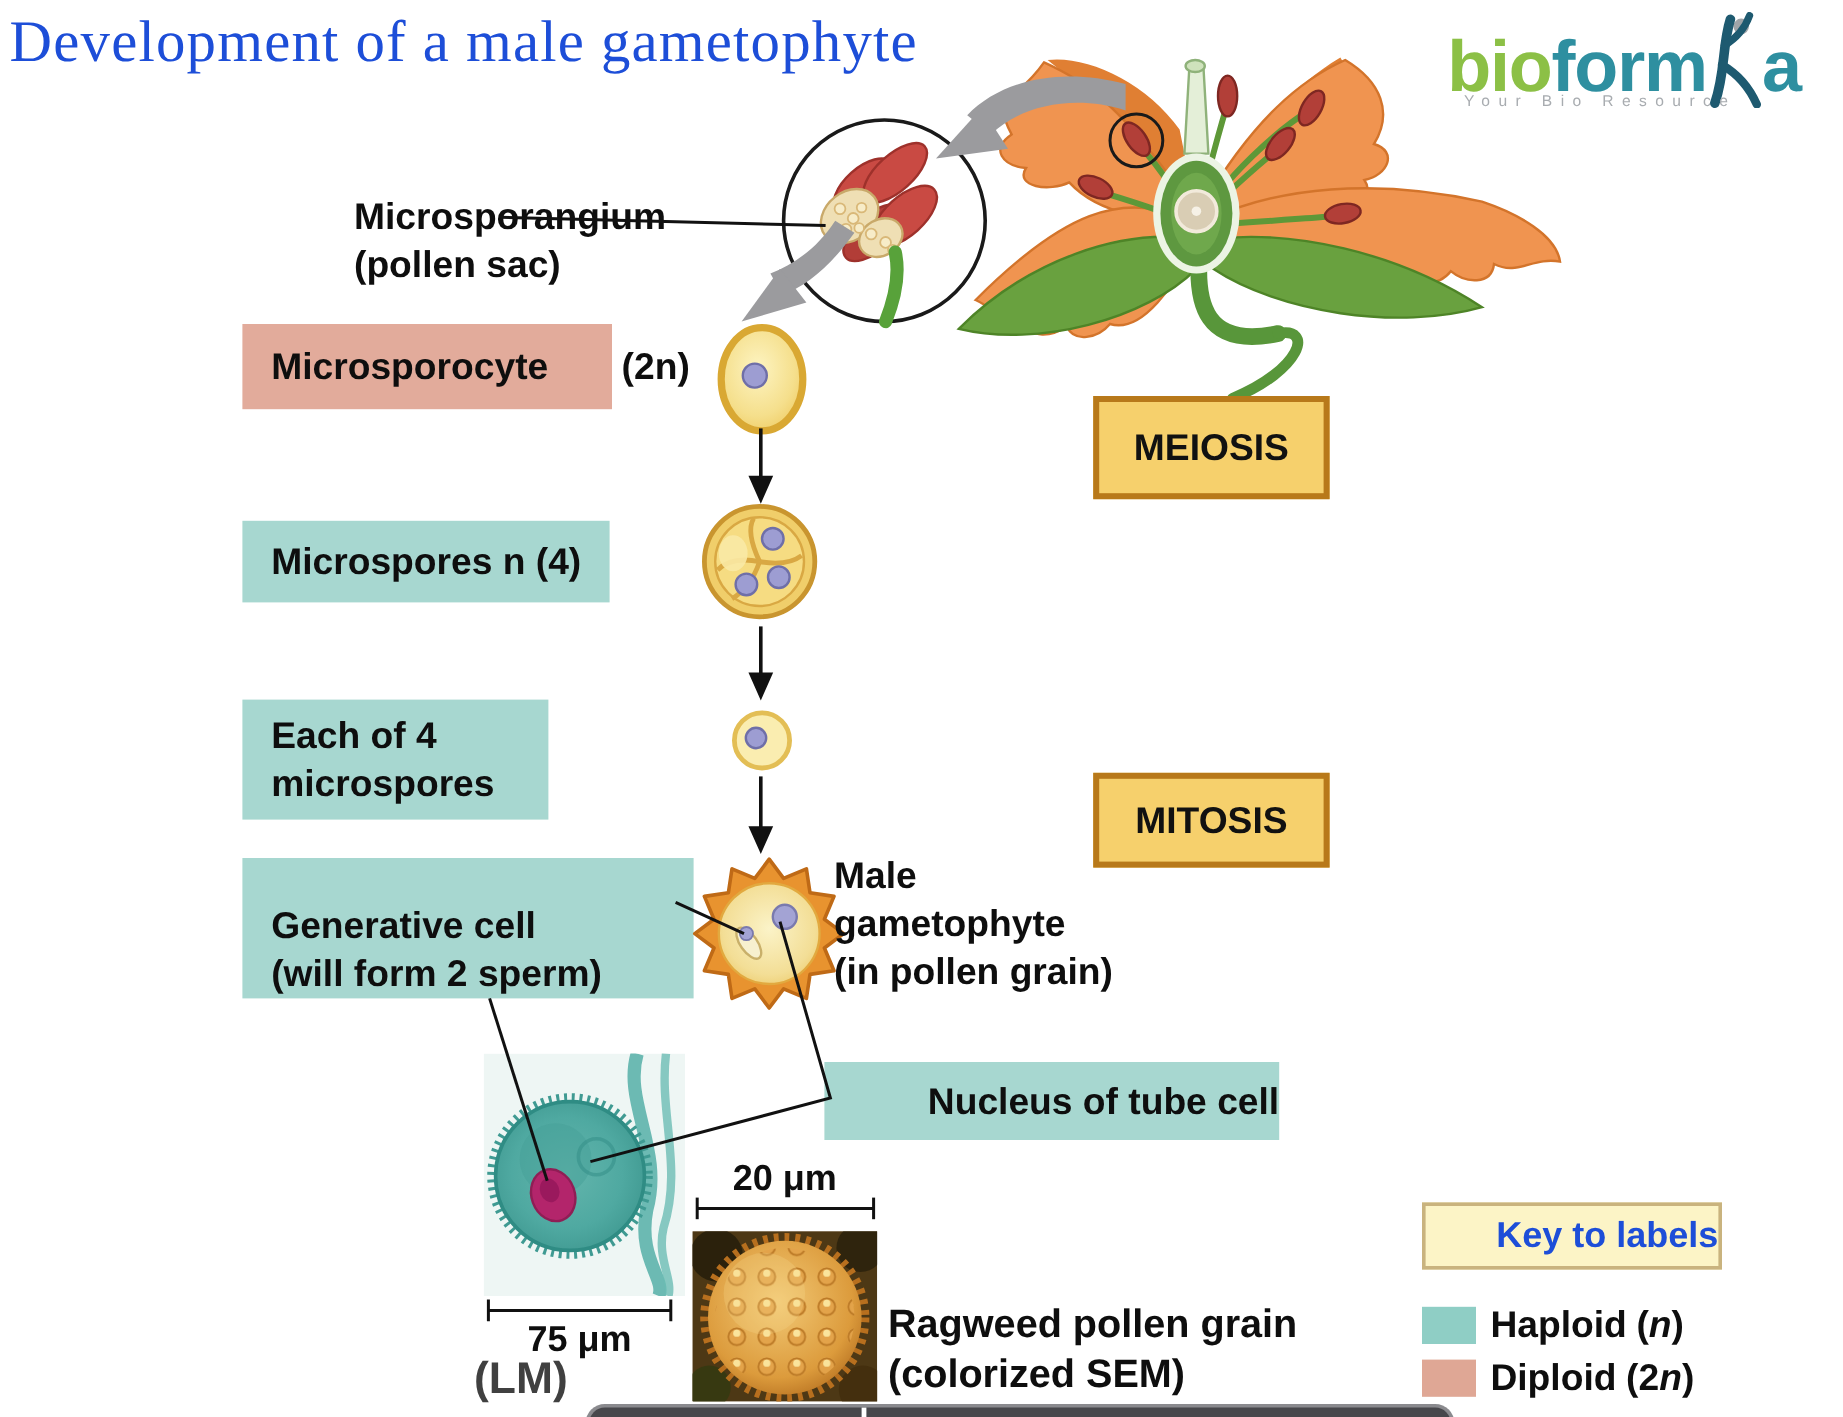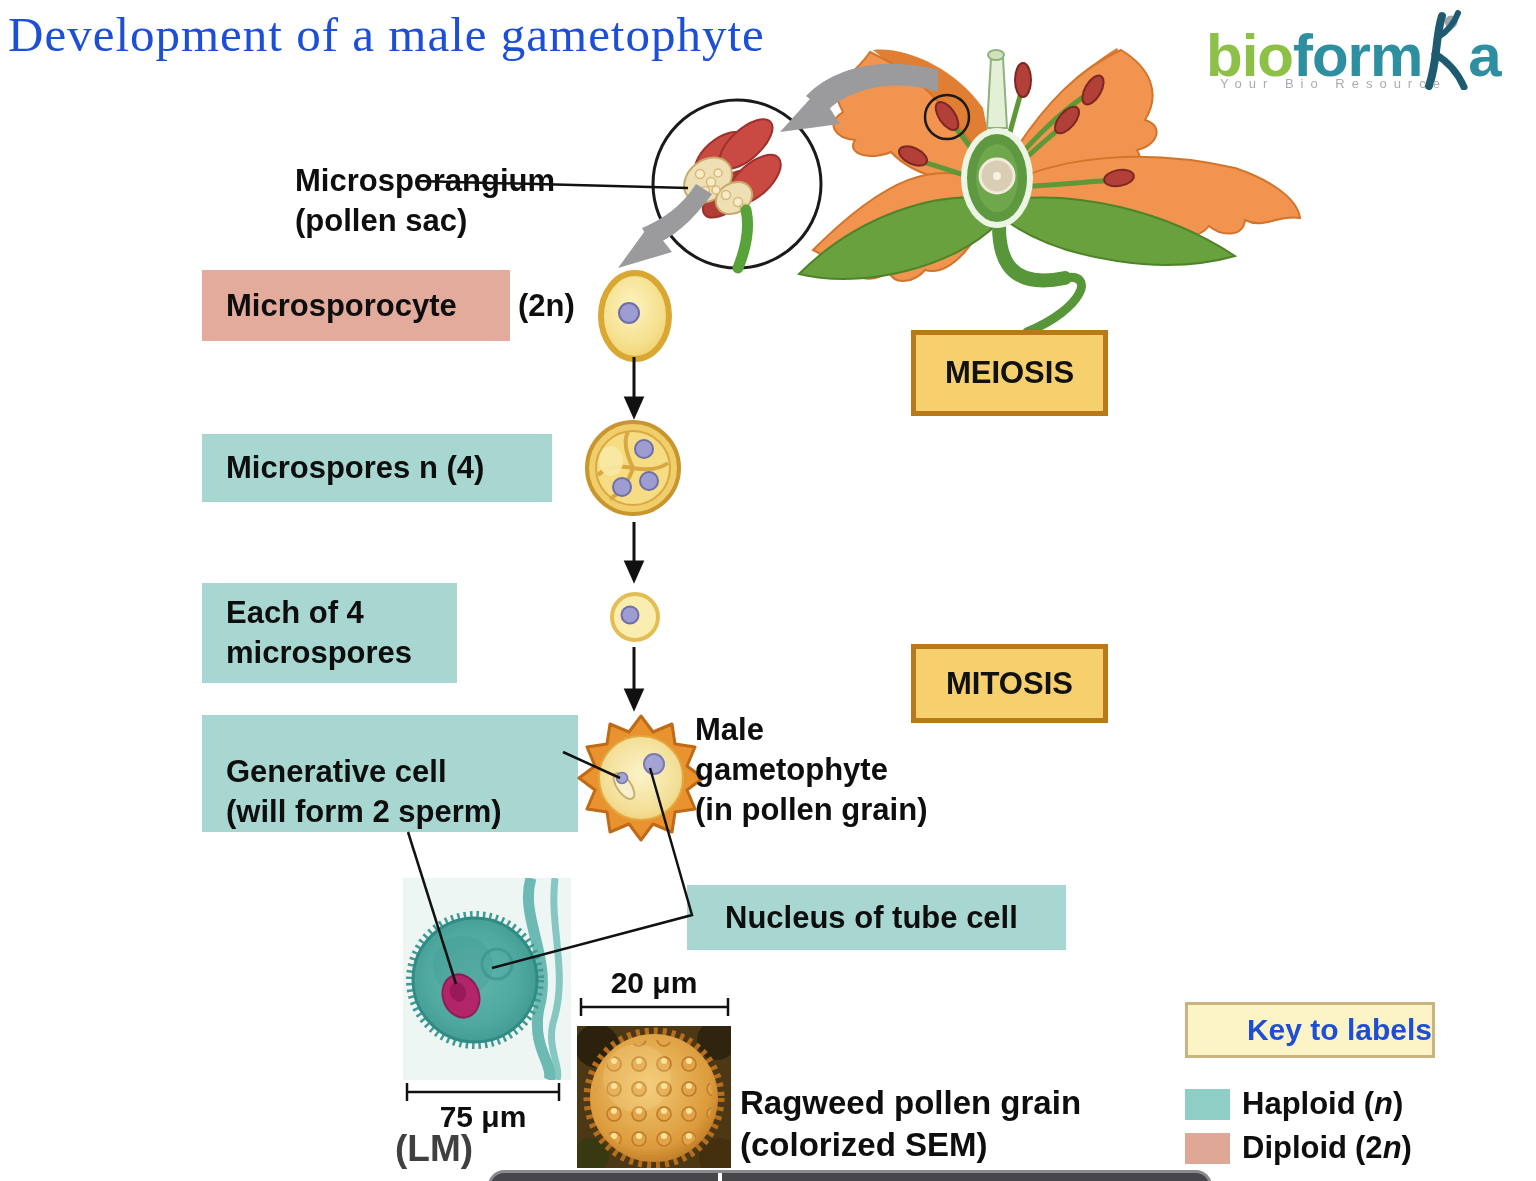--- a/index.html
+++ b/index.html
@@ -142,21 +142,21 @@
       </radialGradient>
     </defs>
     <ellipse cx="39" cy="48" rx="34" ry="43" fill="url(#g1)" stroke="#d9a833" stroke-width="6"></ellipse>
     <circle cx="33" cy="45" r="10" fill="#9d9dd2" stroke="#6f6fa8" stroke-width="2"></circle>
   </svg>
 
   <div class="abs process-box" style="left:911px;top:330px;width:197px;height:86px;box-sizing:border-box;">
     <span>MEIOSIS</span>
   </div>
 
-  <div class="abs box teal-box lbl" style="left:202px;top:434px;width:350px;height:68px;padding-left:24px;box-sizing:border-box;">
+  <div class="abs box teal-box lbl" style="left:202px;top:434px;width:306px;height:68px;padding-left:24px;box-sizing:border-box;">
     <span>Microspores n (4)</span>
   </div>
 
   <svg class="abs" style="left:584px;top:419px;" width="98" height="98" viewBox="0 0 98 98">
     <circle cx="49" cy="49" r="46" fill="#f0ce6a" stroke="#c9952f" stroke-width="4"></circle>
     <circle cx="49" cy="49" r="37" fill="#f6dc82" stroke="#d9a843" stroke-width="2"></circle>
     <path d="M 49 49 C 40 30,40 20,44 13" stroke="#d9a843" stroke-width="4" fill="none"></path>
     <path d="M 49 49 C 66 52,76 50,84 44" stroke="#d9a843" stroke-width="4" fill="none"></path>
     <path d="M 49 49 C 44 64,36 74,26 80" stroke="#d9a843" stroke-width="4" fill="none"></path>
     <path d="M 49 49 C 34 46,22 48,14 56" stroke="#d9a843" stroke-width="4" fill="none"></path>
@@ -205,21 +205,21 @@
     <circle cx="46" cy="66" r="5.5" fill="#a3a3d4" stroke="#7a7aae" stroke-width="1.5"></circle>
     <circle cx="78" cy="52" r="10" fill="#a3a3d4" stroke="#7a7aae" stroke-width="2"></circle>
   </svg>
 
   <div class="abs lbl" style="left:695px;top:710px;">
     <div>Male</div>
     <div>gametophyte</div>
     <div>(in pollen grain)</div>
   </div>
 
-  <div class="abs box teal-box lbl" style="left:687px;top:885px;width:379px;height:65px;padding-left:38px;box-sizing:border-box;">
+  <div class="abs box teal-box lbl" style="left:687px;top:885px;width:379px;height:65px;padding-left:38px;box-sizing:border-box;justify-content:flex-end;">
     <span>Nucleus of tube cell</span>
   </div>
 
   <svg class="abs" style="left:403px;top:878px;" width="168" height="202" viewBox="0 0 168 202">
     <defs>
       <radialGradient id="g3" cx="48%" cy="48%" r="62%">
         <stop offset="0%" stop-color="#63b5ac"></stop>
           <stop offset="60%" stop-color="#4fa9a1"></stop>
           <stop offset="100%" stop-color="#3c958d"></stop>
       </radialGradient>

